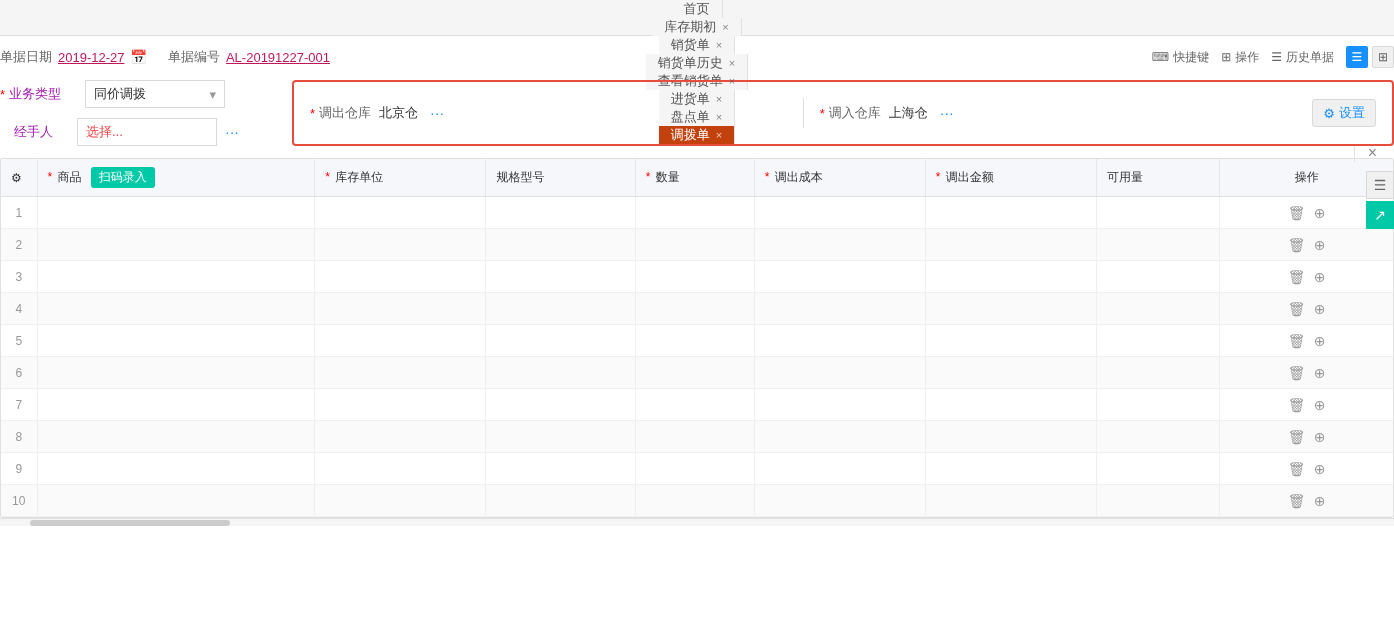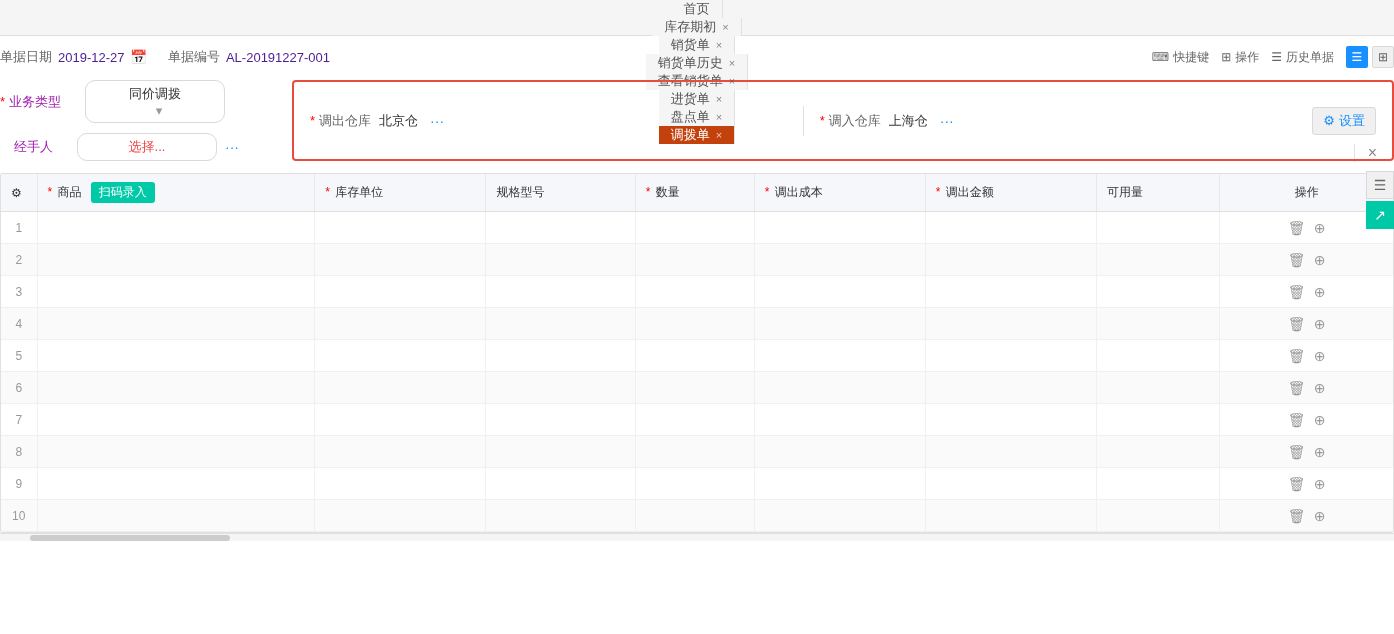--- a/index.html
+++ b/index.html
@@ -69,22 +69,23 @@
       margin-right: 20px;
       font-size: 13px;
       color: #333;
     }
     .header-field label {
       color: #666;
       margin-right: 6px;
       white-space: nowrap;
     }
     .header-field .value {
-      color: #4c1d95;
+      color: #be185d;
       font-weight: normal;
+      text-decoration: underline;
     }
     .calendar-icon {
       color: #1890ff;
       margin-left: 6px;
       cursor: pointer;
       font-size: 14px;
     }
 
     
     .toolbar-right {
@@ -126,28 +127,27 @@
     }
     .form-field label {
       color: #a21caf;
       margin-right: 24px;
       white-space: nowrap;
     }
     .form-field .field-value {
       color: #333;
       padding: 4px 8px;
       border: 1px solid #d9d9d9;
-      border-radius: 10px;
+      border-radius: 0;
       min-width: 140px;
       background: #fff;
       display: flex;
       align-items: center;
       justify-content: space-between;
       cursor: pointer;
-      flex-direction: column;
     }
     .form-field .field-value .arrow {
       color: #999;
       margin-left: 8px;
     }
     .form-field .select-placeholder {
       color: #ef4444;
     }
     .form-field .ellipsis-btn {
       color: #1890ff;

